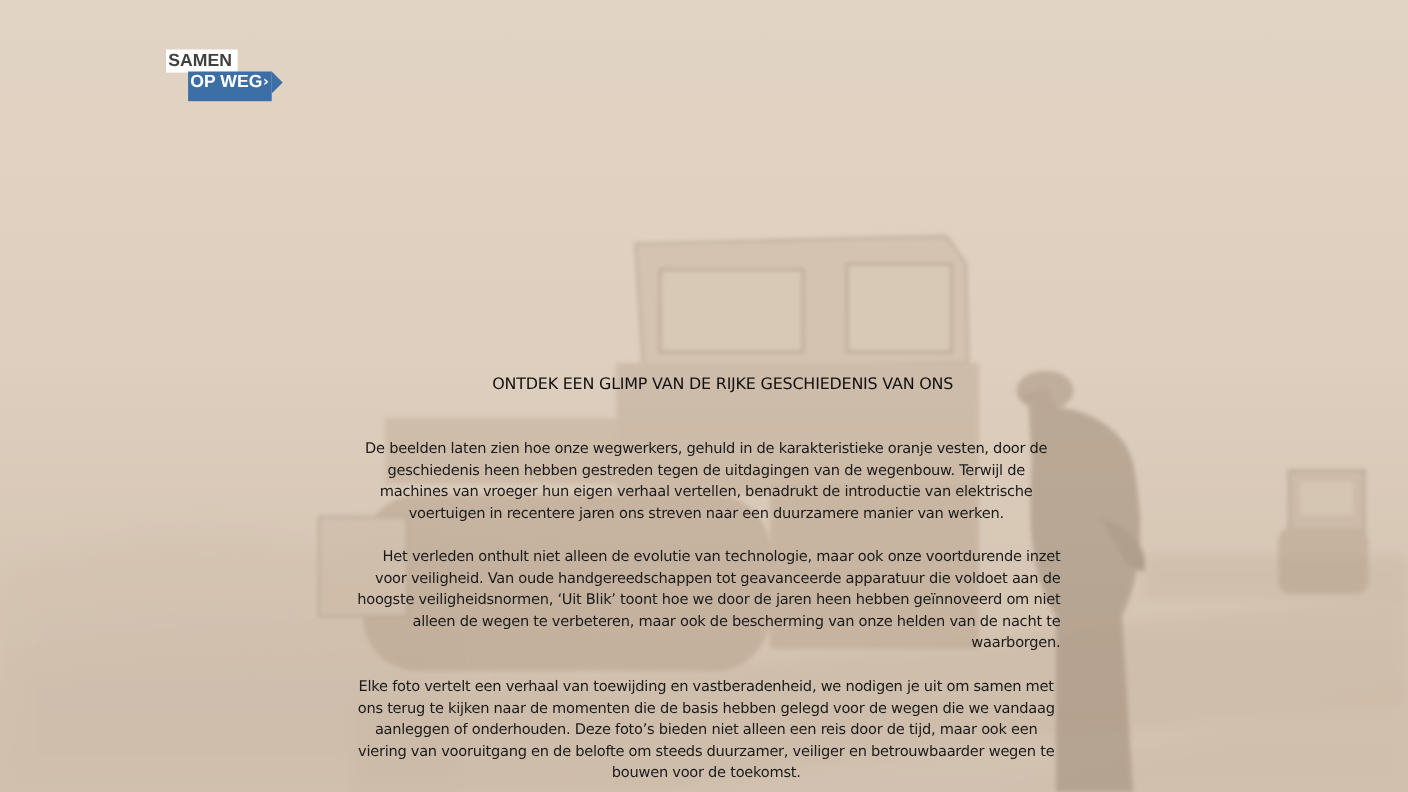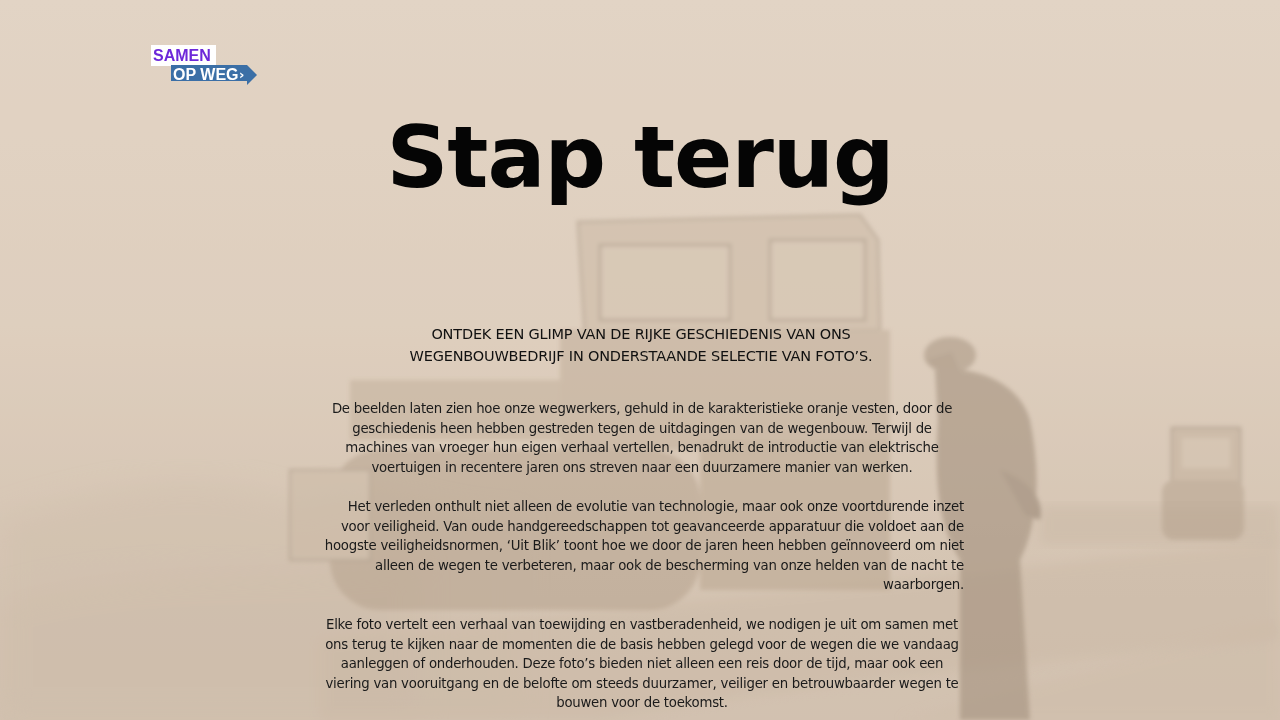--- a/index.html
+++ b/index.html
@@ -29,32 +29,32 @@
       width: 108px;
       height: 40px;
     }
     .logo .samen {
       position: absolute;
       left: 0;
       top: 0;
       height: 21px;
       padding: 0 5px 0 2px;
       background: #ffffff;
-      color: #6d28d9;
+      color: #404040;
       font-family: "Liberation Sans", sans-serif;
       font-weight: bold;
       font-size: 16px;
       line-height: 21px;
       letter-spacing: 0px;
     }
     .logo .opweg {
       position: absolute;
       left: 20px;
       top: 20px;
-      height: 16px;
+      height: 27px;
       width: 74px;
       padding-left: 2px;
       background: #3b6fa6;
       color: #ffffff;
       font-family: "Liberation Sans", sans-serif;
       font-weight: bold;
       font-size: 16px;
       line-height: 20px;
     }
     .logo .arrow {
@@ -95,21 +95,21 @@
       font-size: 86px;
       line-height: 90px;
       letter-spacing: -1px;
       color: #050505;
     }
     .subtitle {
       position: absolute;
       left: 380px;
       width: 520px;
       top: 322px;
-      margin: 1px;
+      margin: 17px;
       font-family: "DejaVu Sans", sans-serif;
       font-size: 14.5px;
       line-height: 22px;
       color: #111;
       letter-spacing: -0.2px;
     }
     .para {
       position: absolute;
       left: 318px;
       width: 644px;
@@ -183,24 +183,23 @@
 
 <div class="logo">
   <span class="samen">SAMEN</span>
   <span class="opweg">OP WEG</span>
   <span class="arrow"></span>
   <span class="arrow-glyph">›</span>
 </div>
 
 <div class="content">
   <h1 class="title">
-    <span>Stap terug</span><br>
+    <br>
   </h1>
 
   <p class="subtitle">
     <span>ONTDEK EEN GLIMP VAN DE RIJKE GESCHIEDENIS VAN ONS</span><br>
-    <span>WEGENBOUWBEDRIJF IN ONDERSTAANDE SELECTIE VAN FOTO’S.</span>
   </p>
 
   <p class="para p1">De beelden laten zien hoe onze wegwerkers, gehuld in de karakteristieke oranje vesten, door de geschiedenis heen hebben gestreden tegen de uitdagingen van de wegenbouw. Terwijl de machines van vroeger hun eigen verhaal vertellen, benadrukt de introductie van elektrische voertuigen in recentere jaren ons streven naar een duurzamere manier van werken.</p>
   <p class="para p2">Het verleden onthult niet alleen de evolutie van technologie, maar ook onze voortdurende inzet voor veiligheid. Van oude handgereedschappen tot geavanceerde apparatuur die voldoet aan de hoogste veiligheidsnormen, ‘Uit Blik’ toont hoe we door de jaren heen hebben geïnnoveerd om niet alleen de wegen te verbeteren, maar ook de bescherming van onze helden van de nacht te waarborgen.</p>
   <p class="para p3">Elke foto vertelt een verhaal van toewijding en vastberadenheid, we nodigen je uit om samen met ons terug te kijken naar de momenten die de basis hebben gelegd voor de wegen die we vandaag aanleggen of onderhouden. Deze foto’s bieden niet alleen een reis door de tijd, maar ook een viering van vooruitgang en de belofte om steeds duurzamer, veiliger en betrouwbaarder wegen te bouwen voor de toekomst.</p>
 </div>
 
 </body></html>

